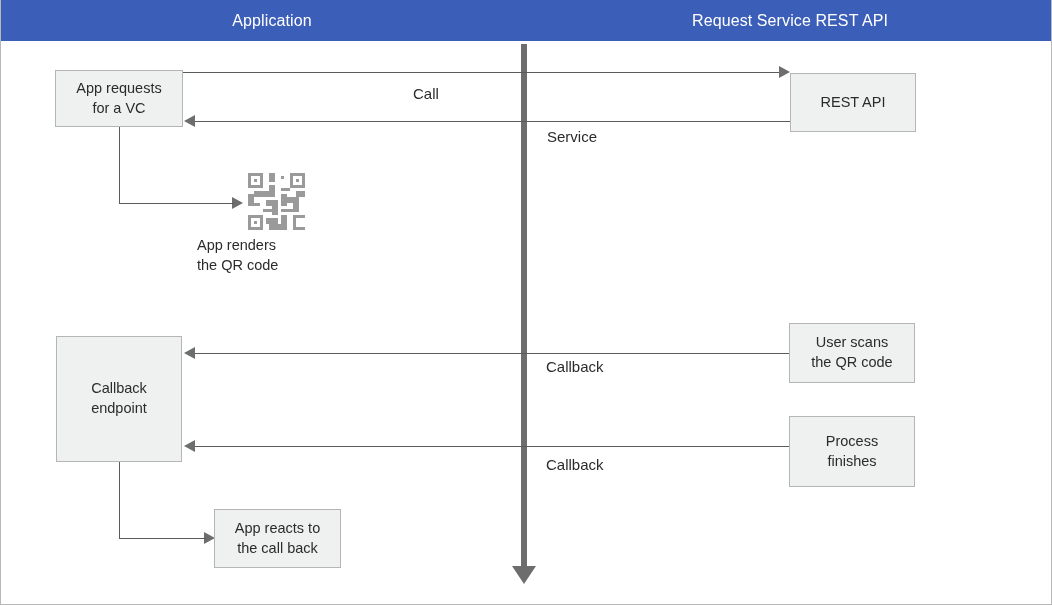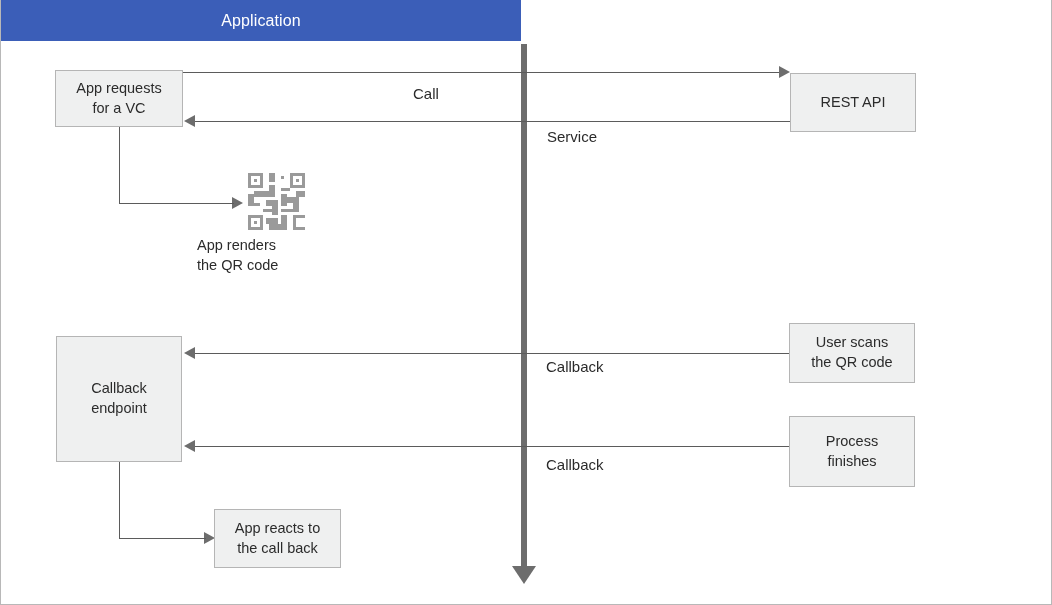--- a/index.html
+++ b/index.html
@@ -28,21 +28,21 @@
     top: 0;
     height: 41px;
     background: #3b5eb8;
     color: #ffffff;
     font-size: 16px;
     display: flex;
     align-items: center;
     justify-content: center;
     letter-spacing: .1px;
   }
-  #lane-app    { left: 0px;   width: 520px; }
+  #lane-app    { left: 0px;   width: 520px; padding-left: 11px; }
   #lane-api    { left: 526px; width: 526px; }
 
   
   #timeline-bar {
     position: absolute;
     left: 520px;
     top: 44px;
     width: 6px;
     height: 524px;
     background: #6d6d6d;
@@ -166,20 +166,23 @@
     color: #2b2b2b;
   }
 </style>
 </head>
 <body>
 
 <div id="canvas">
 
   <div class="lane-header" id="lane-app">
     <span>Application</span>
+  </div>
+  <div class="lane-header" id="lane-api">
+    <span>Request Service REST API</span>
   </div>
 
   <div id="timeline-bar"></div>
   <div id="timeline-arrow"></div>
 
   <div class="hline" id="line-call"></div>
   <div class="hline" id="line-response"></div>
   <div class="hline" id="line-callback-1"></div>
   <div class="hline" id="line-callback-2"></div>
 

